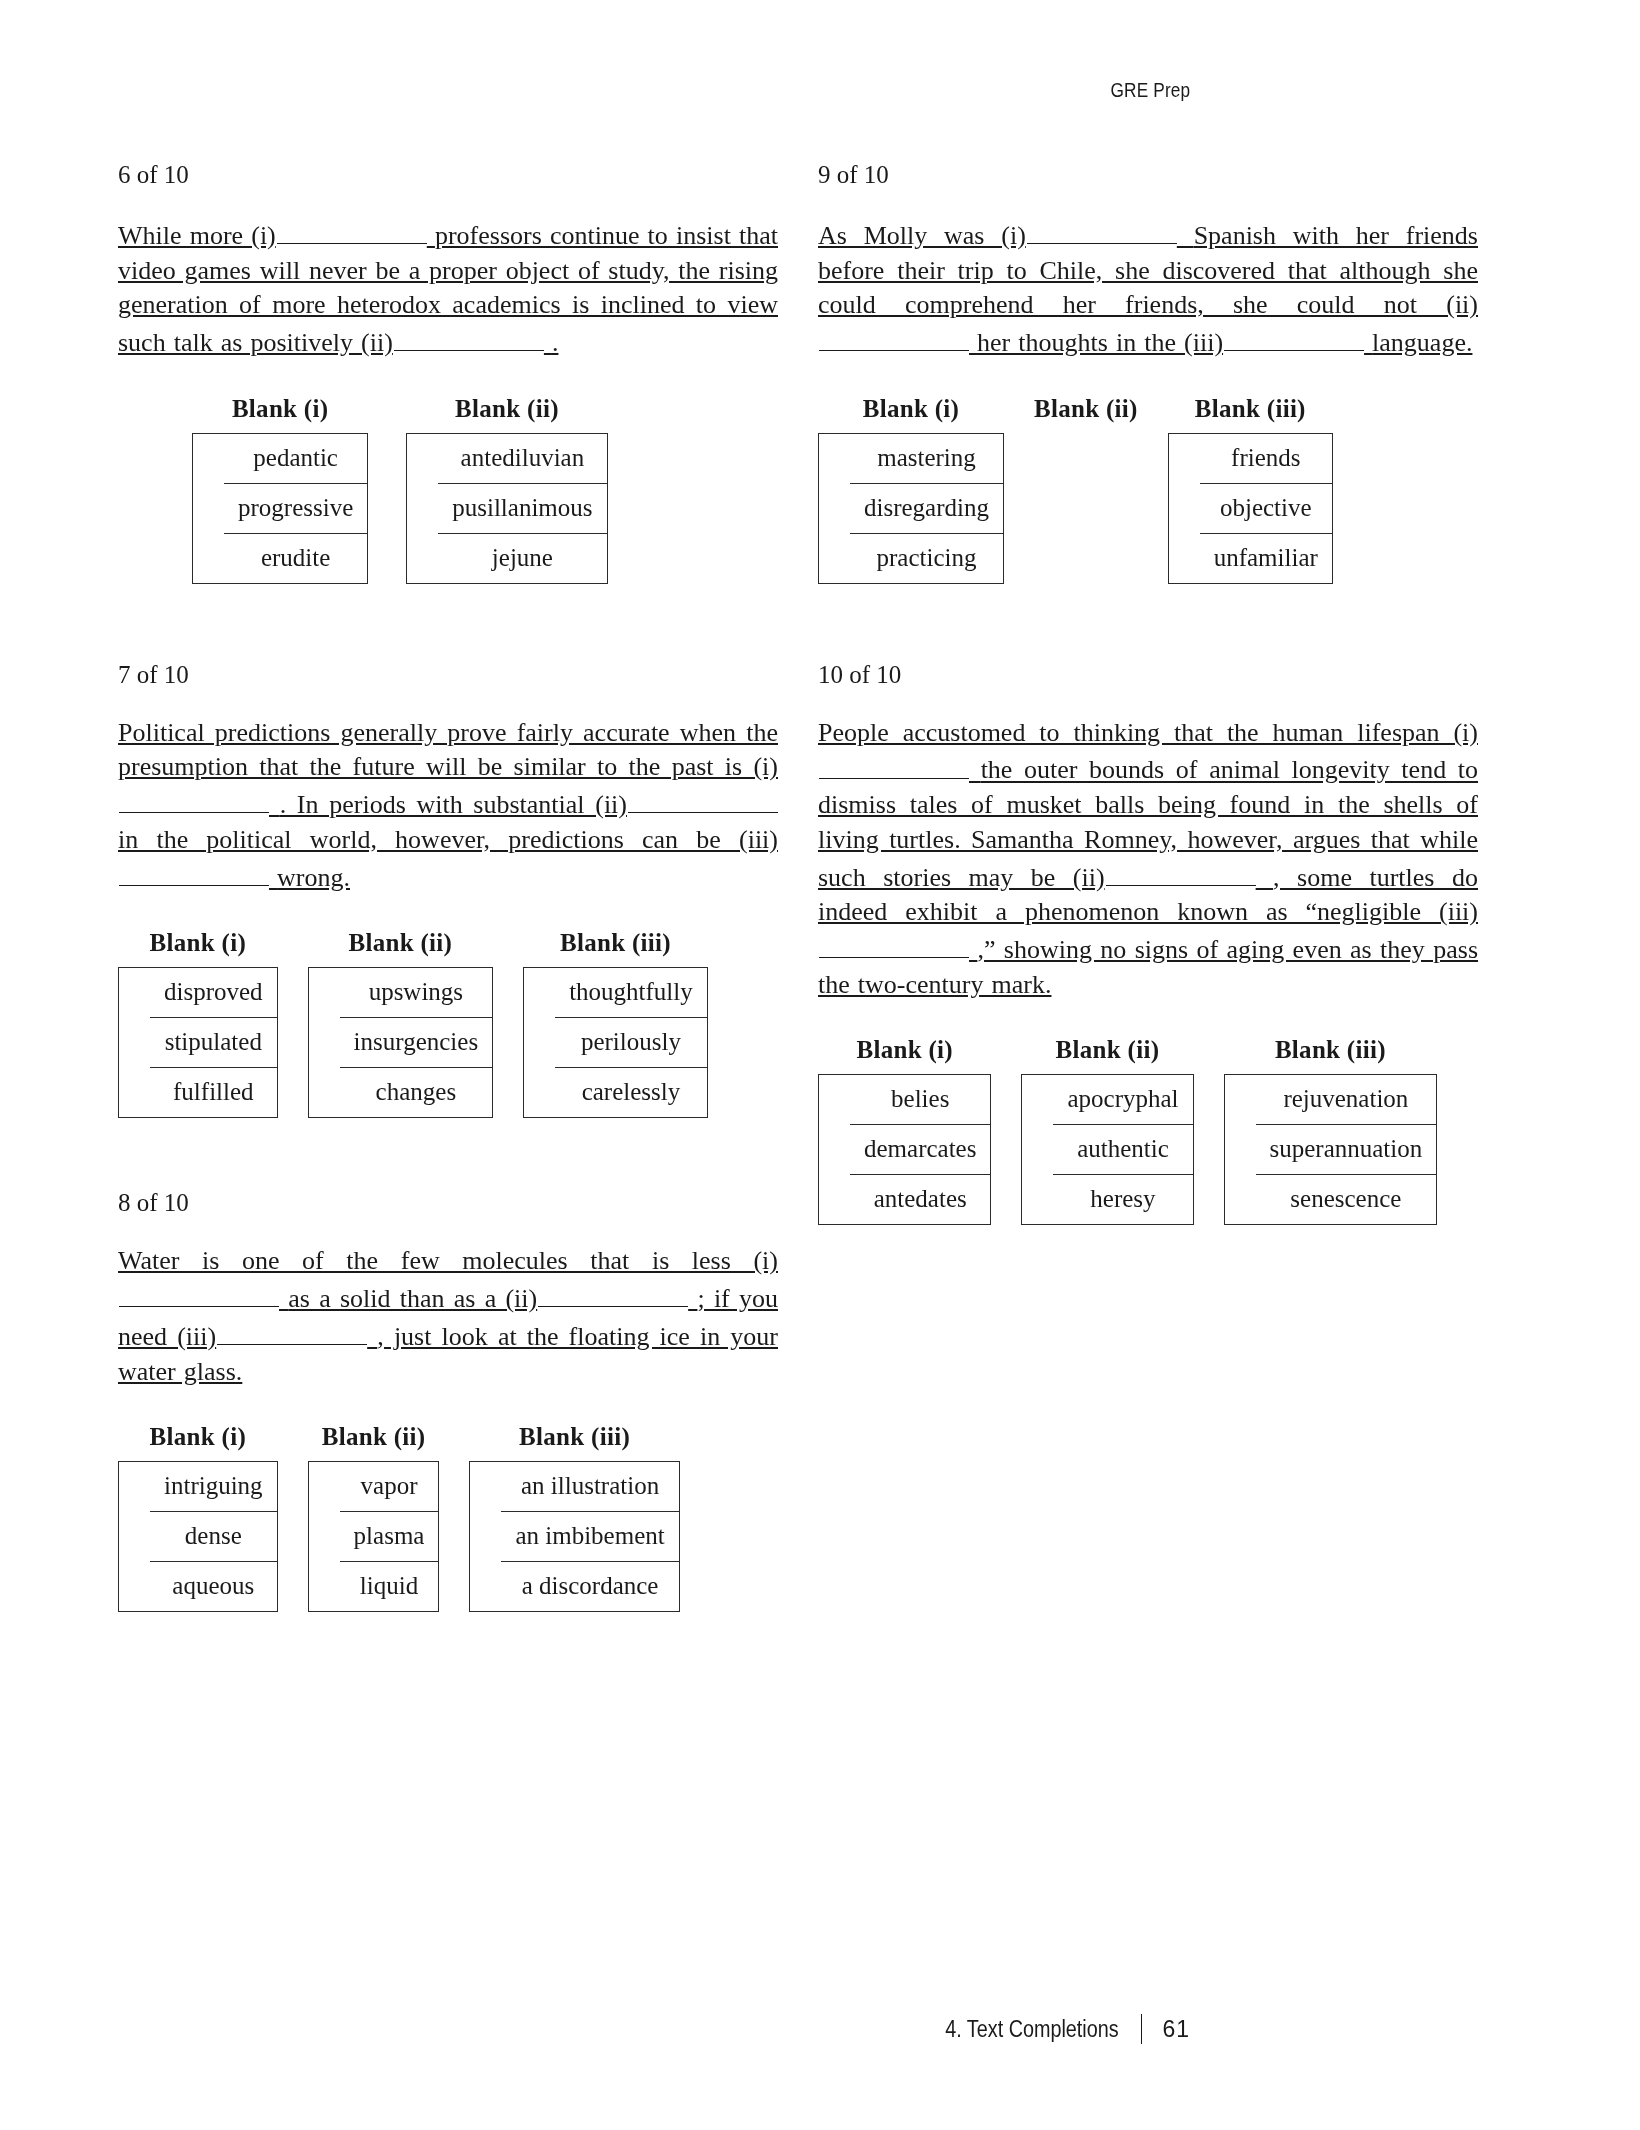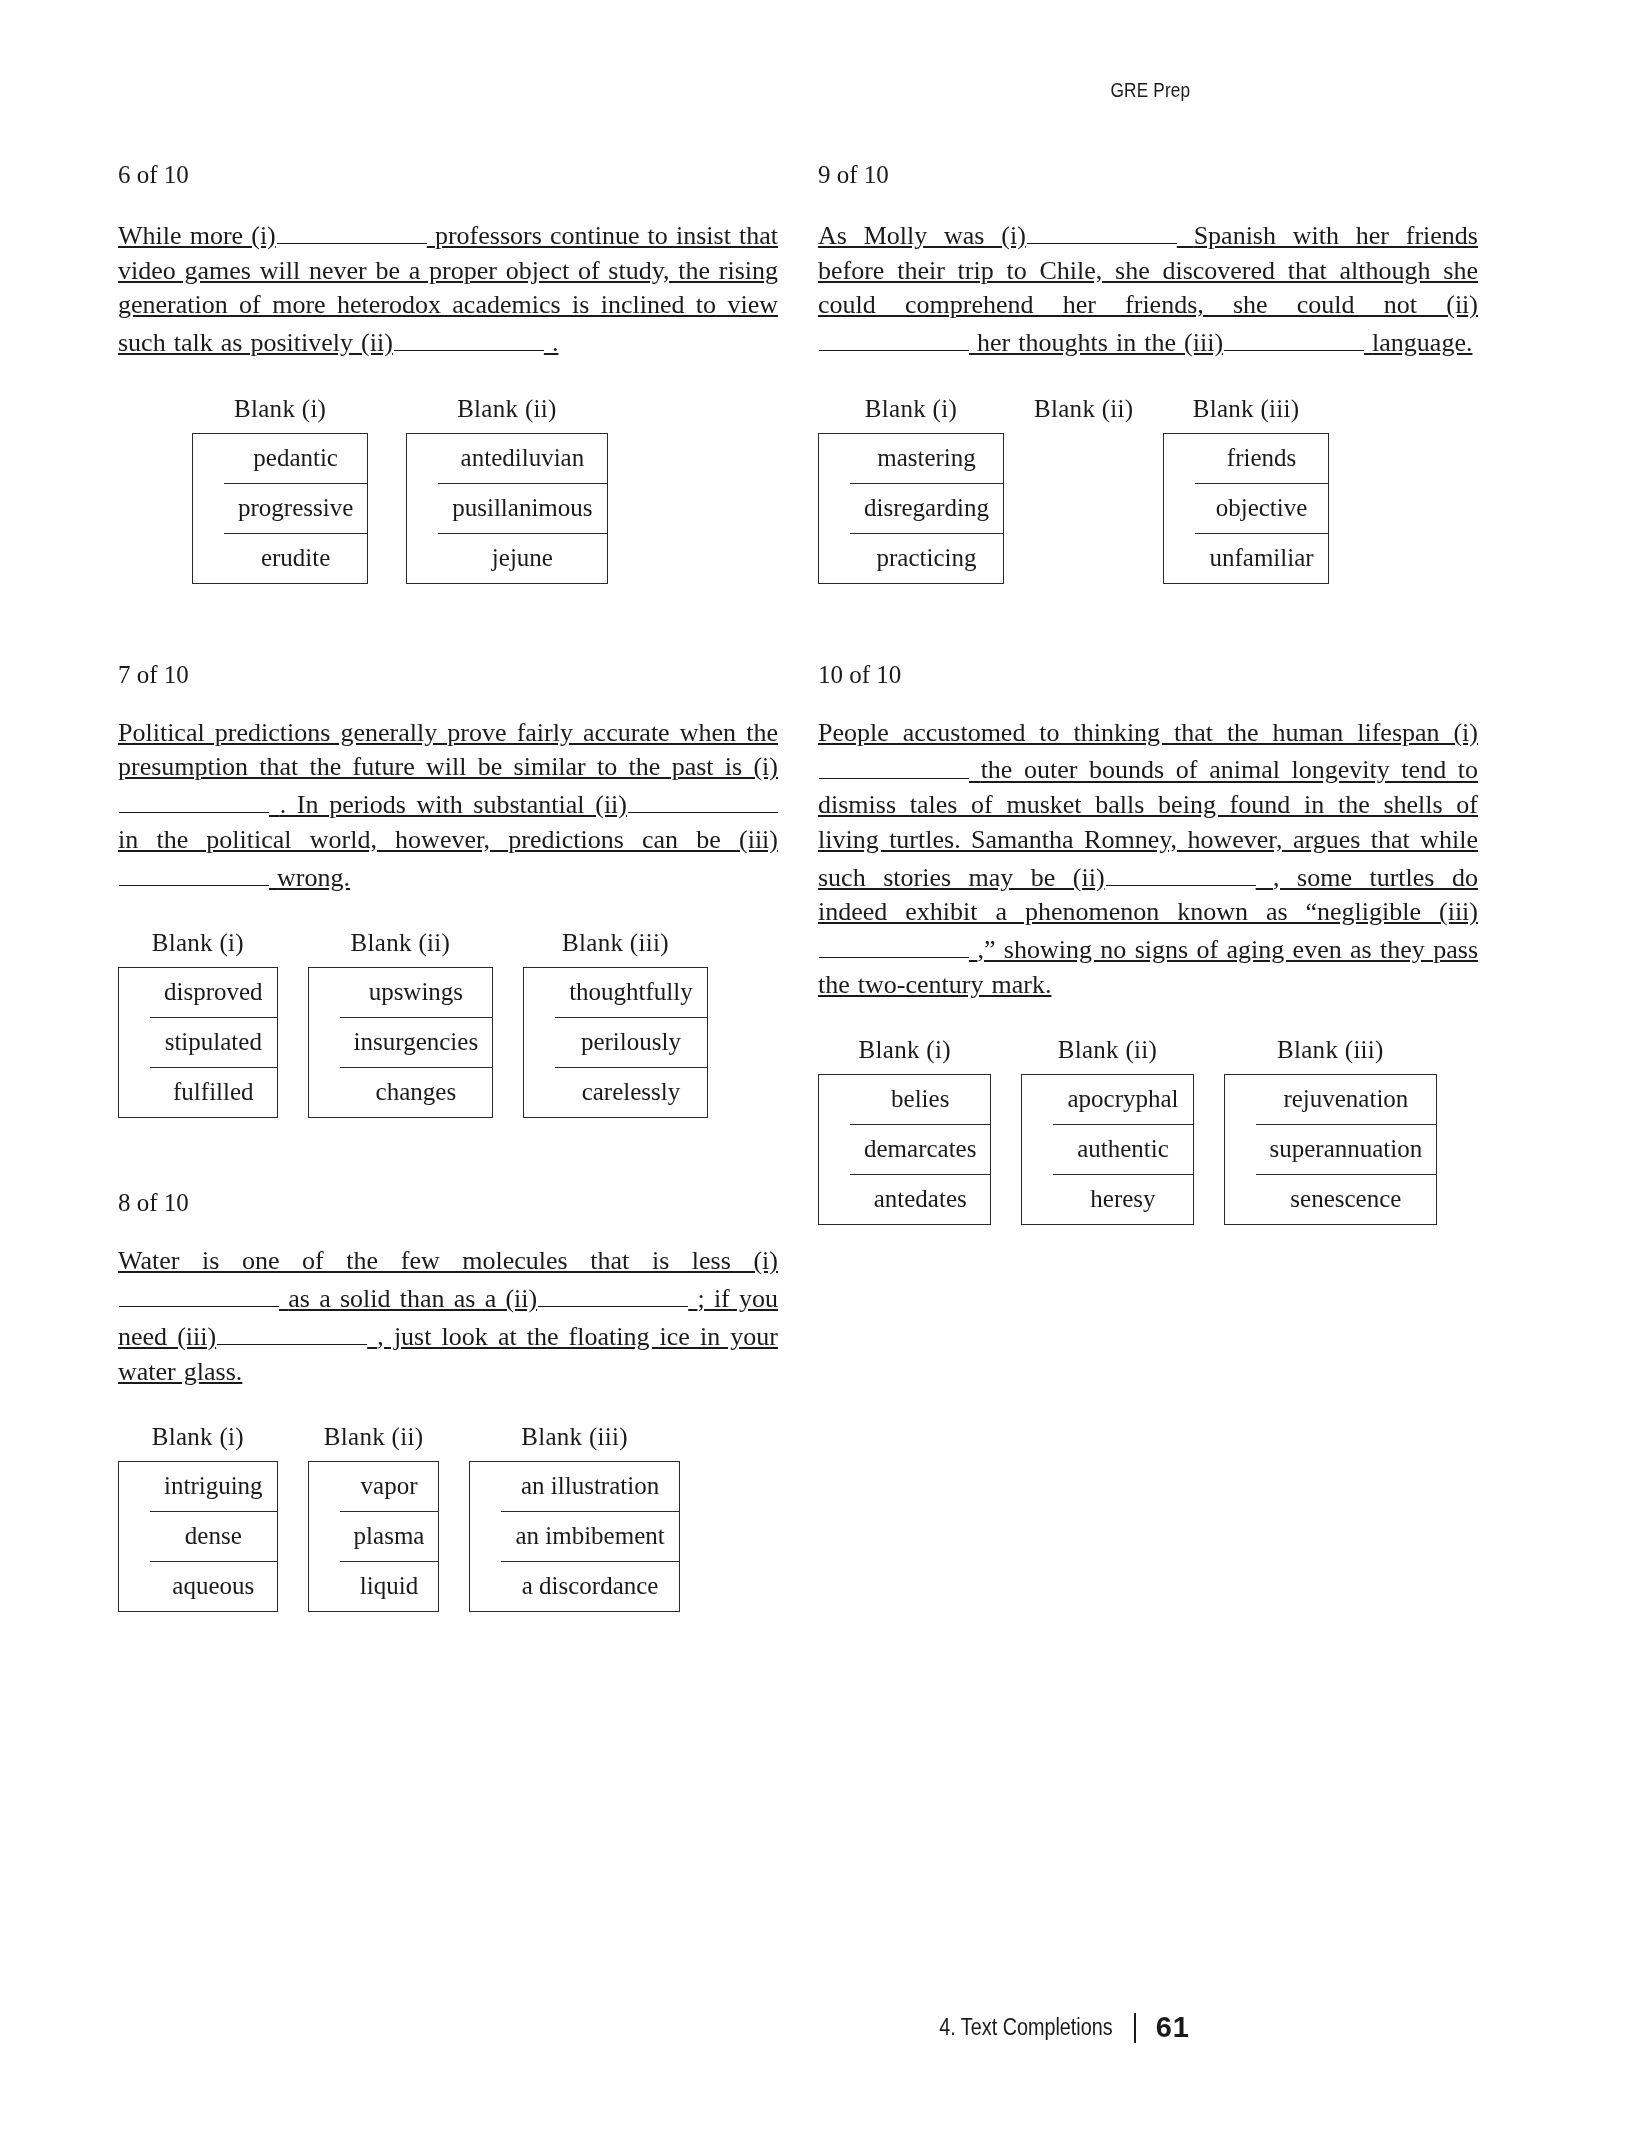--- a/index.html
+++ b/index.html
@@ -83,21 +83,21 @@
   .tables {
     display: flex;
     margin-top: 34px;
     gap: 34px;
   }
   .tables.indent { padding-left: 74px; gap: 38px; }
   .tables.three { gap: 30px; }
 
   .tblwrap { display: flex; flex-direction: column; }
   .tbl-head {
-    font-weight: normal;
+    font-weight: bold;
     font-size: 25px;
     text-align: center;
     margin-bottom: 10px;
     letter-spacing: 0.3px;
     white-space: nowrap;
   }
   .tbl {
     border: 1.5px solid #2b2b2b;
     border-collapse: collapse;
     background: #fff;
@@ -129,21 +129,21 @@
     color: #1a1a1a;
     white-space: nowrap;
   }
   .footer .chapter { transform: scaleX(0.86); transform-origin: right center; }
   .footer .rule {
     width: 1.6px;
     height: 30px;
     background: #1a1a1a;
     margin: 0 20px 0 22px;
   }
-  .footer .pageno { font-weight: bold; font-size: 29px; letter-spacing: 1px; }
+  .footer .pageno { font-weight: normal; font-size: 23px; letter-spacing: 1px; }
 </style>
 </head>
 <body>
 
 <div class="page">
 
   <div class="running-head">GRE Prep</div>
 
   <div class="columns">
 

